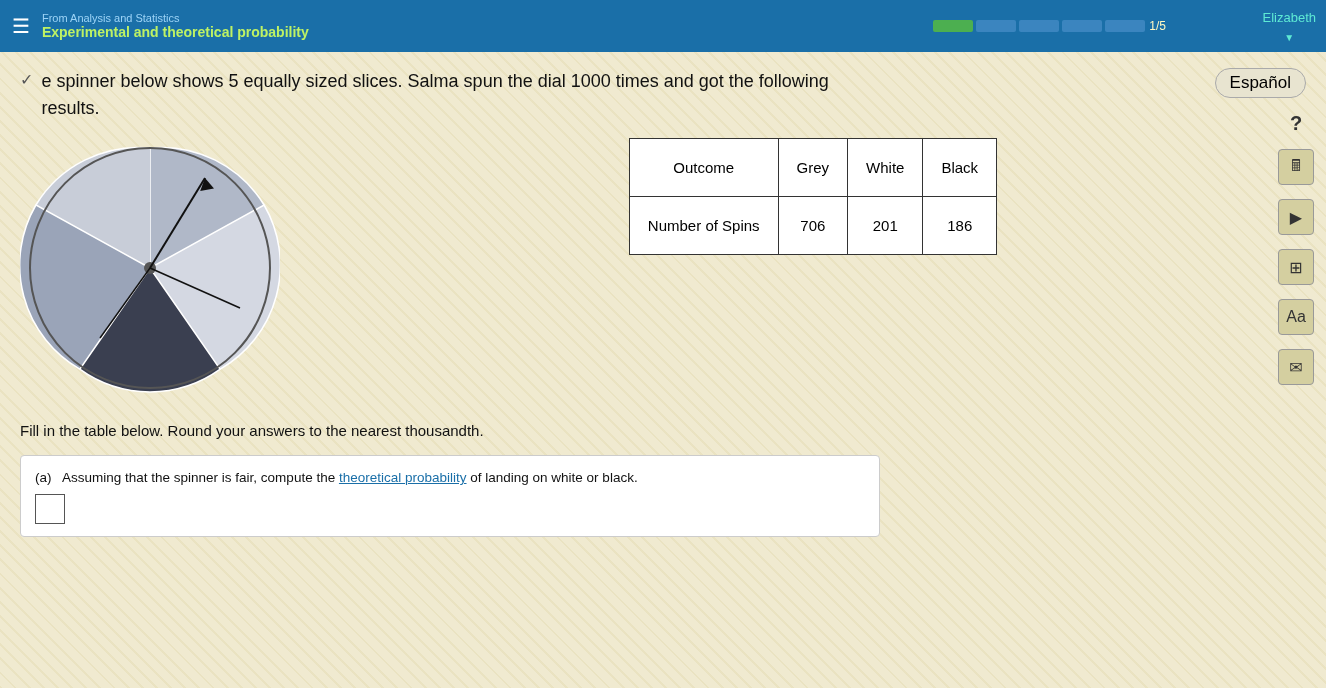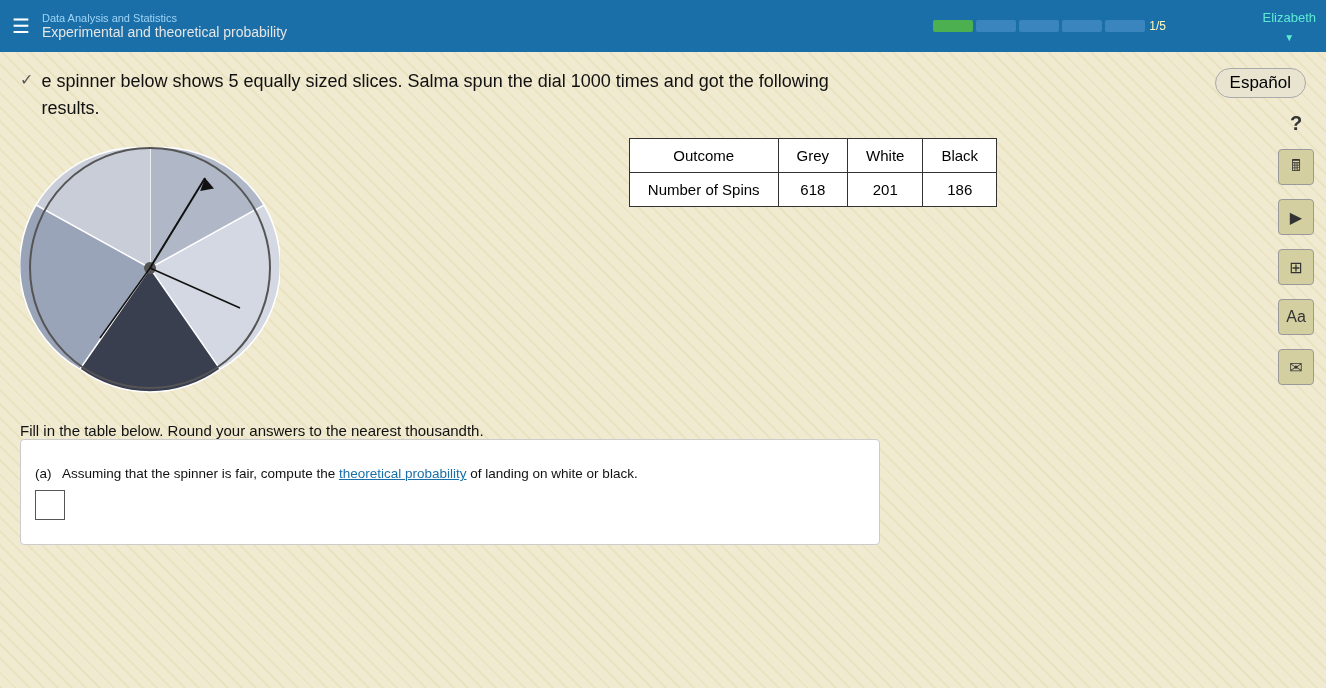--- a/index.html
+++ b/index.html
@@ -29,23 +29,23 @@
     }
     .top-bar-title {
       display: flex;
       flex-direction: column;
     }
     .top-bar-subtitle {
       color: #9dd4f7;
       font-size: 11px;
     }
     .top-bar-main {
-      color: #e5e5e5;
+      color: #bef264;
       font-size: 14px;
-      font-weight: normal;
+      font-weight: bold;
     }
     .progress-area {
       position: absolute;
       right: 160px;
       top: 50%;
       transform: translateY(-50%);
       display: flex;
       align-items: center;
       gap: 4px;
     }
@@ -149,45 +149,46 @@
       align-items: center;
       justify-content: center;
     }
     .data-table {
       border-collapse: collapse;
       background: white;
       border: 1.5px solid #333;
     }
     .data-table th, .data-table td {
       border: 1.5px solid #333;
-      padding: 8px 18px;
+      padding: 20px 18px;
       text-align: center;
       font-size: 15px;
     }
     .data-table th {
       font-weight: normal;
       background: white;
     }
 
     
     .fill-in-text {
       font-size: 15px;
       color: #111;
+      margin-bottom: 16px;
     }
 
     
     .questions-box {
       background: white;
       border: 1px solid #ccc;
       border-radius: 4px;
       padding: 0;
       max-width: 860px;
     }
     .question-row {
-      padding: 24px 14px;
+      padding: 12px 14px;
       font-size: 13.5px;
       color: #111;
       border-bottom: 1px solid #ddd;
       line-height: 1.5;
     }
     .question-row:last-child {
       border-bottom: none;
     }
     .question-label {
       font-weight: normal;
@@ -236,21 +237,21 @@
       background: none;
       border: none;
     }
   </style>
 </head>
 <body>
 
 <div class="top-bar">
   <span class="menu-icon">☰</span>
   <div class="top-bar-title">
-    <span class="top-bar-subtitle">Data Analysis and Statistics</span>
+    <span class="top-bar-subtitle">From Analysis and Statistics</span>
     <span class="top-bar-main">Experimental and theoretical probability</span>
   </div>
   <div class="progress-area">
     <div class="progress-bar">
       <div class="progress-segment" style="background:#4caf50;"></div>
       <div class="progress-segment" style="background:#5b9bd5; opacity:0.5;"></div>
       <div class="progress-segment" style="background:#5b9bd5; opacity:0.5;"></div>
       <div class="progress-segment" style="background:#5b9bd5; opacity:0.5;"></div>
       <div class="progress-segment" style="background:#5b9bd5; opacity:0.5;"></div>
     </div>
@@ -304,21 +305,21 @@
           <tr>
             <th>Outcome</th>
             <th>Grey</th>
             <th>White</th>
             <th>Black</th>
           </tr>
         </thead>
         <tbody>
           <tr>
             <td>Number of Spins</td>
-            <td>618</td>
+            <td>706</td>
             <td>201</td>
             <td>186</td>
           </tr>
         </tbody>
       </table>
     </div>
   </div>
 
   <p class="fill-in-text">Fill in the table below. Round your answers to the nearest thousandth.</p>
 

